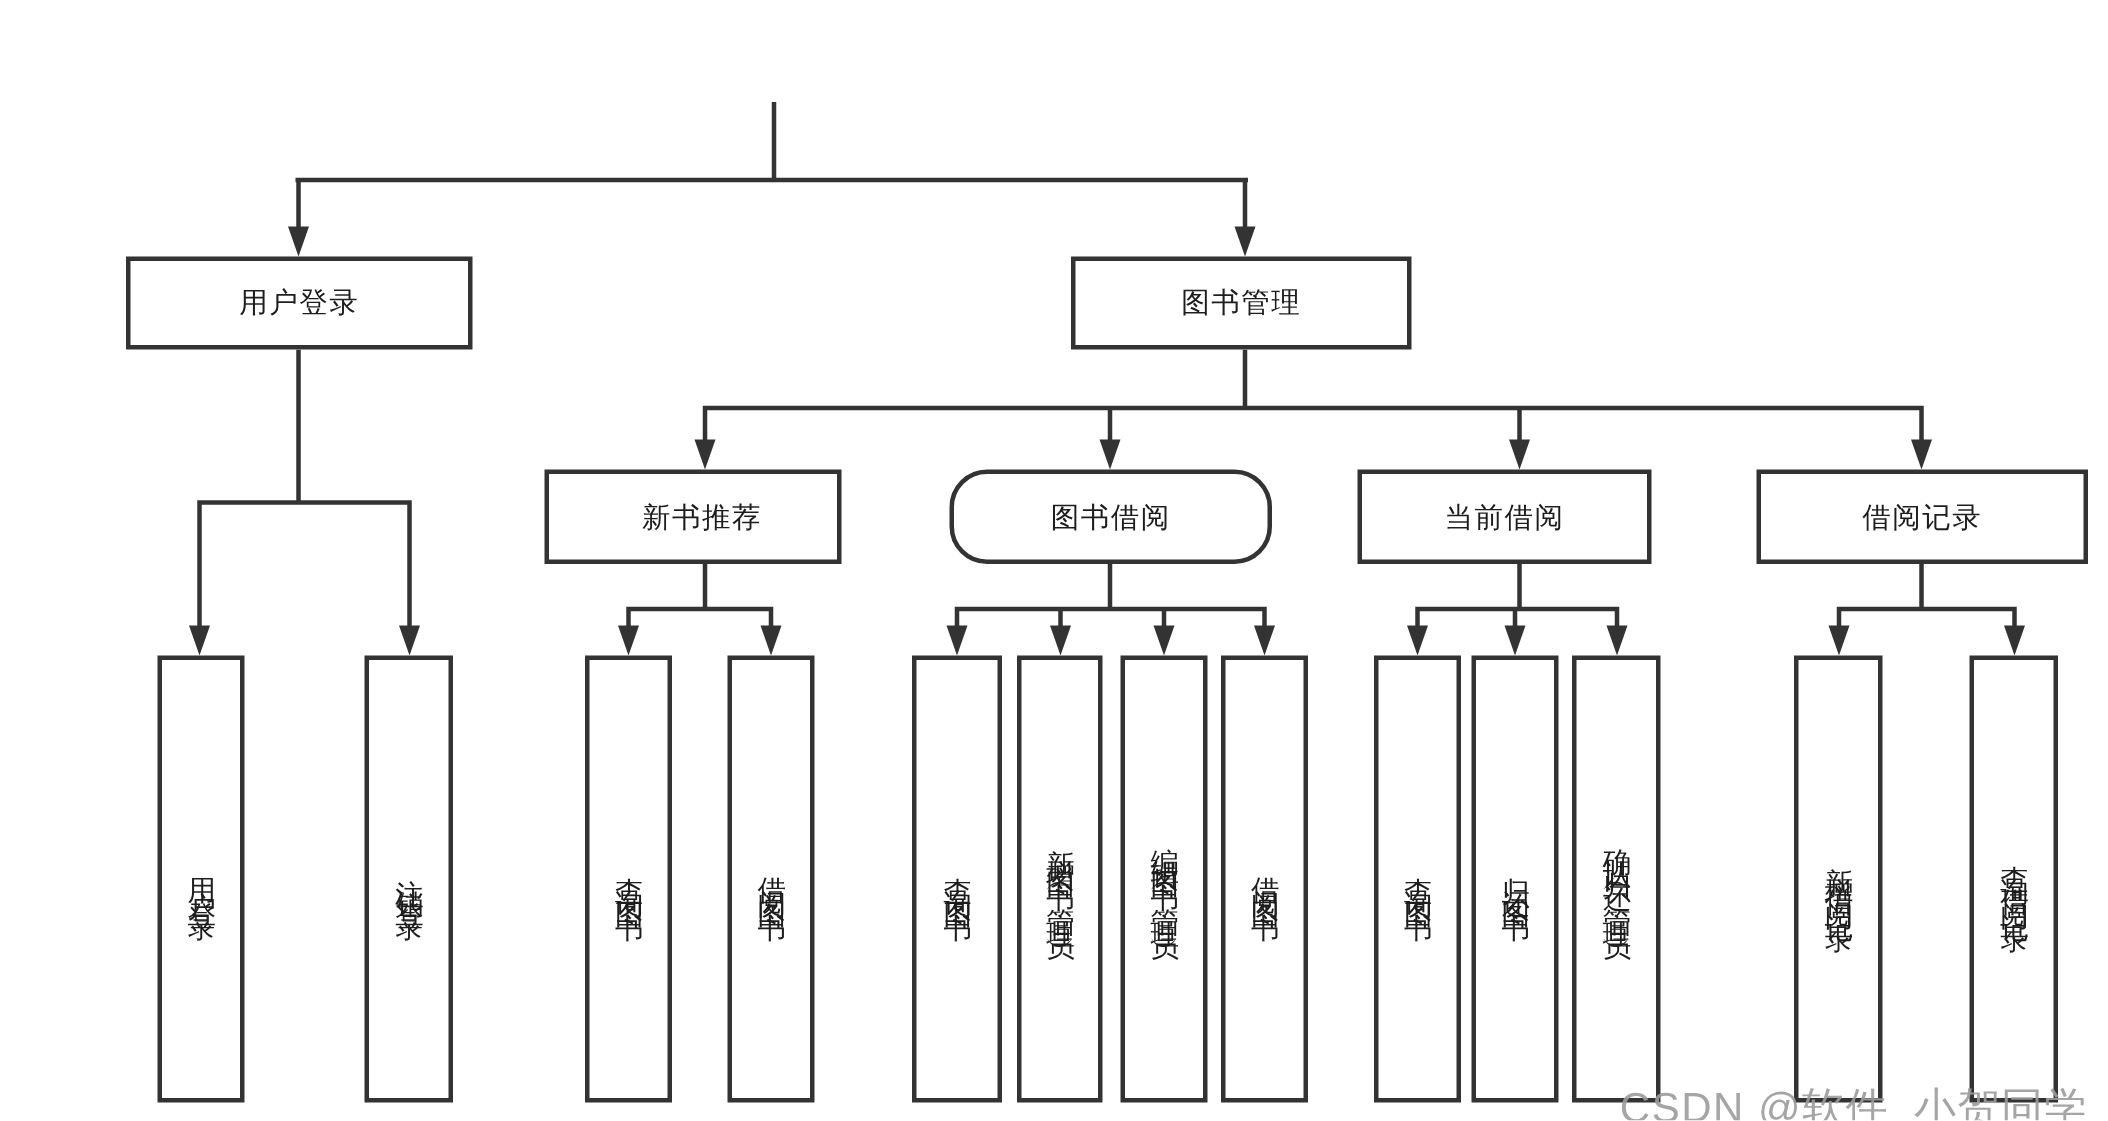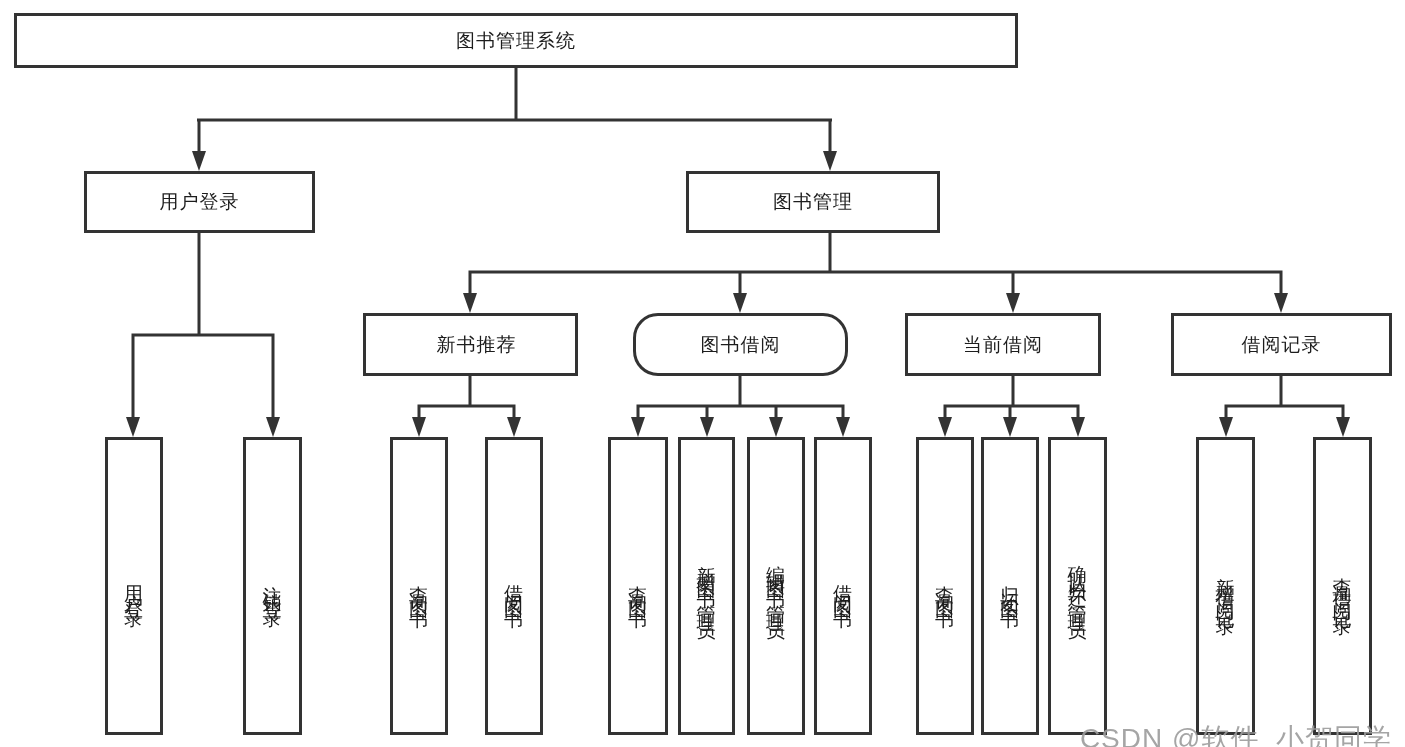--- a/index.html
+++ b/index.html
@@ -83,26 +83,25 @@
       <polygon points="769,417 783,417 776,437"></polygon>
       <polygon points="836,417 850,417 843,437"></polygon>
       <polygon points="938,417 952,417 945,437"></polygon>
       <polygon points="1003,417 1017,417 1010,437"></polygon>
       <polygon points="1071,417 1085,417 1078,437"></polygon>
       <polygon points="1219,417 1233,417 1226,437"></polygon>
       <polygon points="1336,417 1350,417 1343,437"></polygon>
     </g>
   </svg>
 
-  <div class="node" style="left:14px; top:13px; width:1004px; height:55px;">图书管理系统</div>
 
   <div class="node" style="left:84px; top:171px; width:231px; height:62px;">用户登录</div>
-  <div class="node" style="left:686px; top:171px; width:254px; height:62px;">图书管理</div>
+  <div class="node" style="left:714px; top:171px; width:227px; height:62px;">图书管理</div>
 
-  <div class="node" style="left:363px; top:313px; width:215px; height:63px;padding-left:12px;">新书推荐</div>
+  <div class="node" style="left:363px; top:313px; width:198px; height:63px;padding-left:12px;">新书推荐</div>
   <div class="node" style="left:633px; top:313px; width:215px; height:63px;border-radius:25px;">图书借阅</div>
   <div class="node" style="left:905px; top:313px; width:196px; height:63px;">当前借阅</div>
   <div class="node" style="left:1171px; top:313px; width:221px; height:63px;">借阅记录</div>
 
   <div class="node leaf" style="left:105px; width:58px;">
     <span>用户登录</span>
   </div>
   <div class="node leaf" style="left:243px; width:59px;">
     <span>注销登录</span>
   </div>

